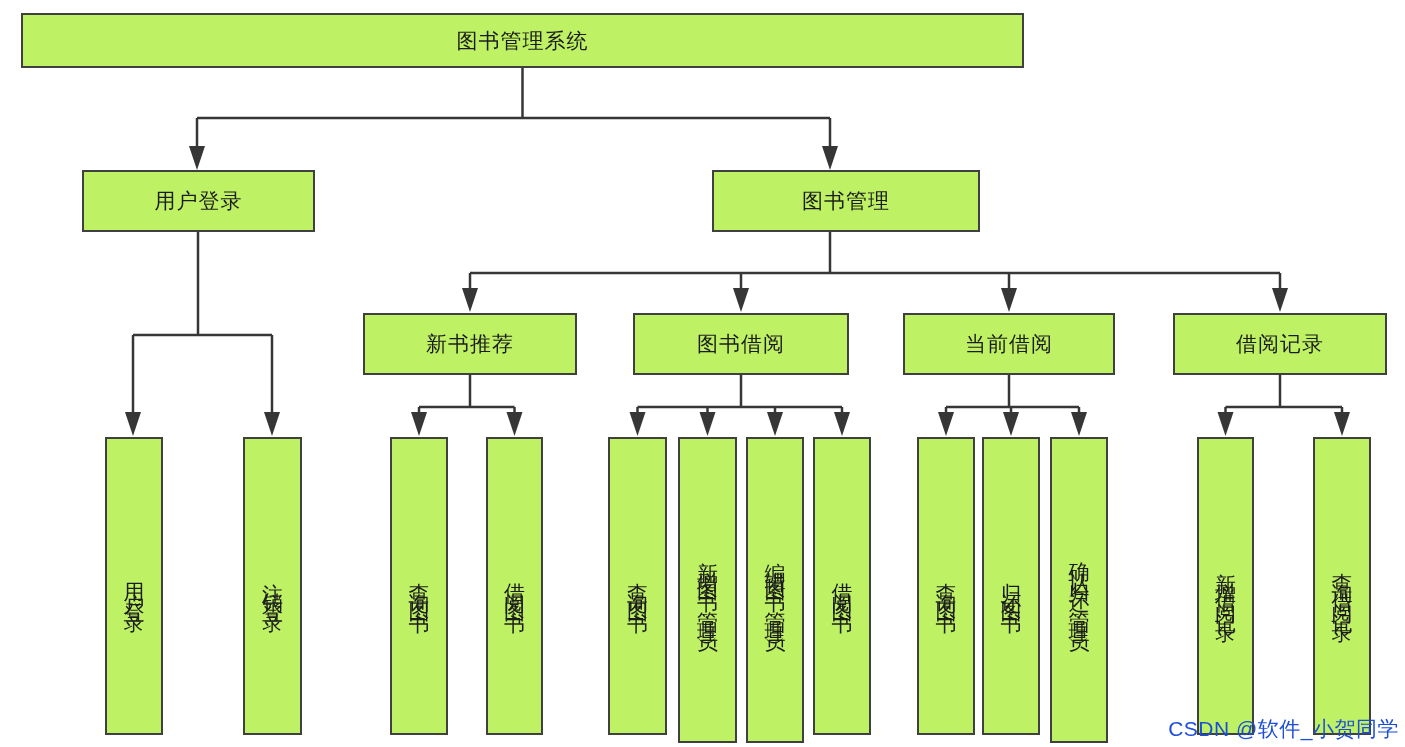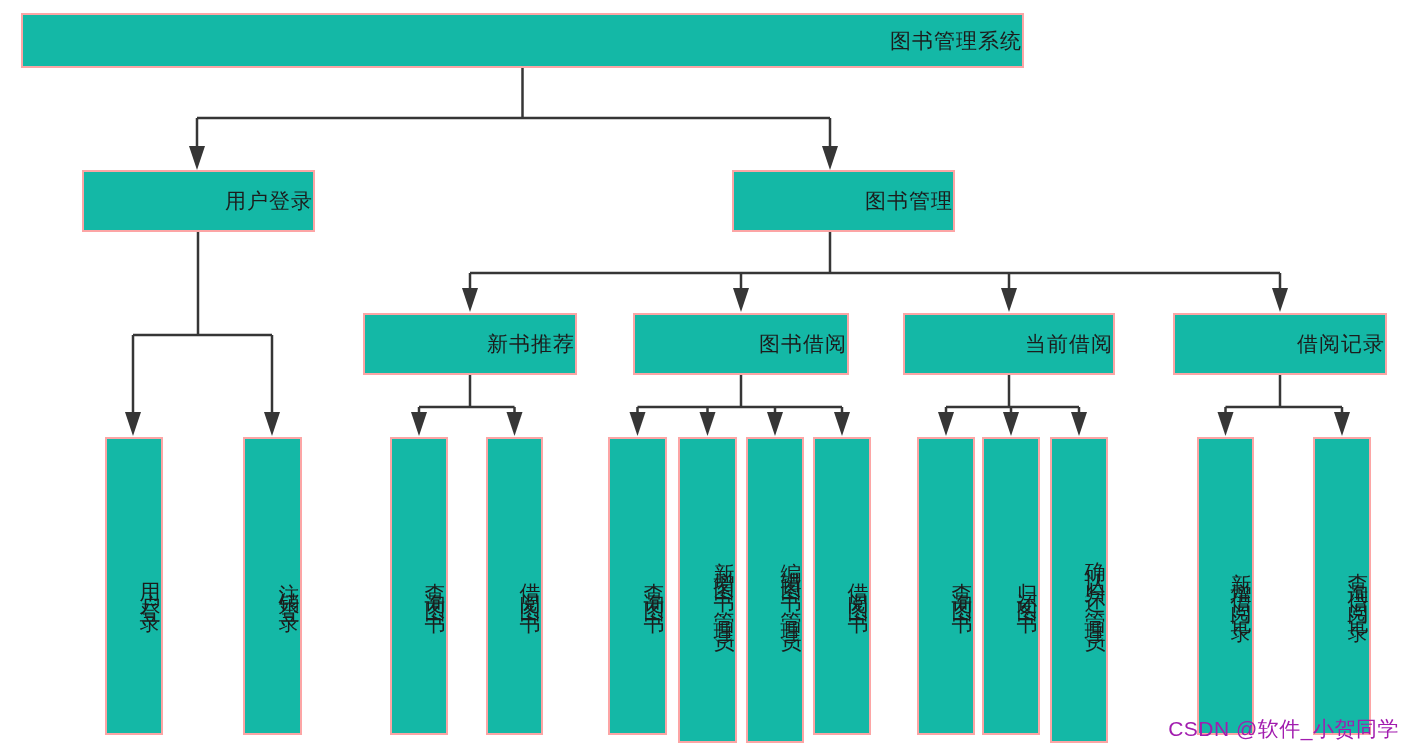--- a/index.html
+++ b/index.html
@@ -8,42 +8,42 @@
     background: #ffffff;
     font-family: "Liberation Sans", sans-serif;
     position: relative;
     overflow: hidden;
     color: #1c1c1c;
   }
   .stage { position: absolute; left: 0; top: 0; width: 1405px; height: 747px; }
   svg.connectors { position: absolute; left: 0; top: 0; z-index: 1; }
   .node {
     position: absolute;
-    background: #14b8a6;
-    border: 2px solid #fca5a5;
+    background: #bef264;
+    border: 2px solid #404040;
     display: flex;
     align-items: center;
-    justify-content: flex-end;
+    justify-content: center;
     z-index: 2;
     box-sizing: border-box;
     font-size: 21px;
     letter-spacing: 1px;
   }
   .node.leaf span {
     writing-mode: vertical-rl;
     text-orientation: mixed;
     letter-spacing: 10px;
     line-height: 1.05;
     font-size: 21px;
   }
   
   .n-root            { left: 21px;   top: 13px;  width: 1003px; height: 55px; }
   
   .n-user-login      { left: 82px;   top: 170px; width: 233px;  height: 62px; }
-  .n-book-mgmt       { left: 732px;  top: 170px; width: 223px;  height: 62px; }
+  .n-book-mgmt       { left: 712px;  top: 170px; width: 268px;  height: 62px; }
   
   .n-new-book-rec    { left: 363px;  top: 313px; width: 214px;  height: 62px; font-family: Liberation Serif, serif; }
   .n-book-borrow     { left: 633px;  top: 313px; width: 216px;  height: 62px; }
   .n-current-borrow  { left: 903px;  top: 313px; width: 212px;  height: 62px; }
   .n-borrow-records  { left: 1173px; top: 313px; width: 214px;  height: 62px; }
   
   .n-ul-user-login     { left: 105px;  top: 437px; width: 58px; height: 298px; }
   .n-ul-logout         { left: 243px;  top: 437px; width: 59px; height: 298px; }
   .n-nb-query-books    { left: 390px;  top: 437px; width: 58px; height: 298px; }
   .n-nb-borrow-books   { left: 486px;  top: 437px; width: 57px; height: 298px; }
@@ -55,21 +55,21 @@
   .n-cb-return-books   { left: 982px;  top: 437px; width: 58px; height: 298px; }
   .n-cb-confirm-return { left: 1050px; top: 437px; width: 58px; height: 306px; }
   .n-br-add-record     { left: 1197px; top: 437px; width: 57px; height: 298px; }
   .n-br-query-record   { left: 1313px; top: 437px; width: 58px; height: 298px; }
 
   .watermark {
     position: absolute;
     right: 6px; bottom: 4px;
     z-index: 3;
     font-size: 21px;
-    color: #a21caf;
+    color: #1d4ed8;
     letter-spacing: 0.5px;
   }
 </style>
 </head>
 <body>
 
 <div class="stage">
 
   <svg class="connectors" width="1405" height="747" viewBox="0 0 1405 747">
     <g stroke="#363636" stroke-width="2.5" fill="none">

